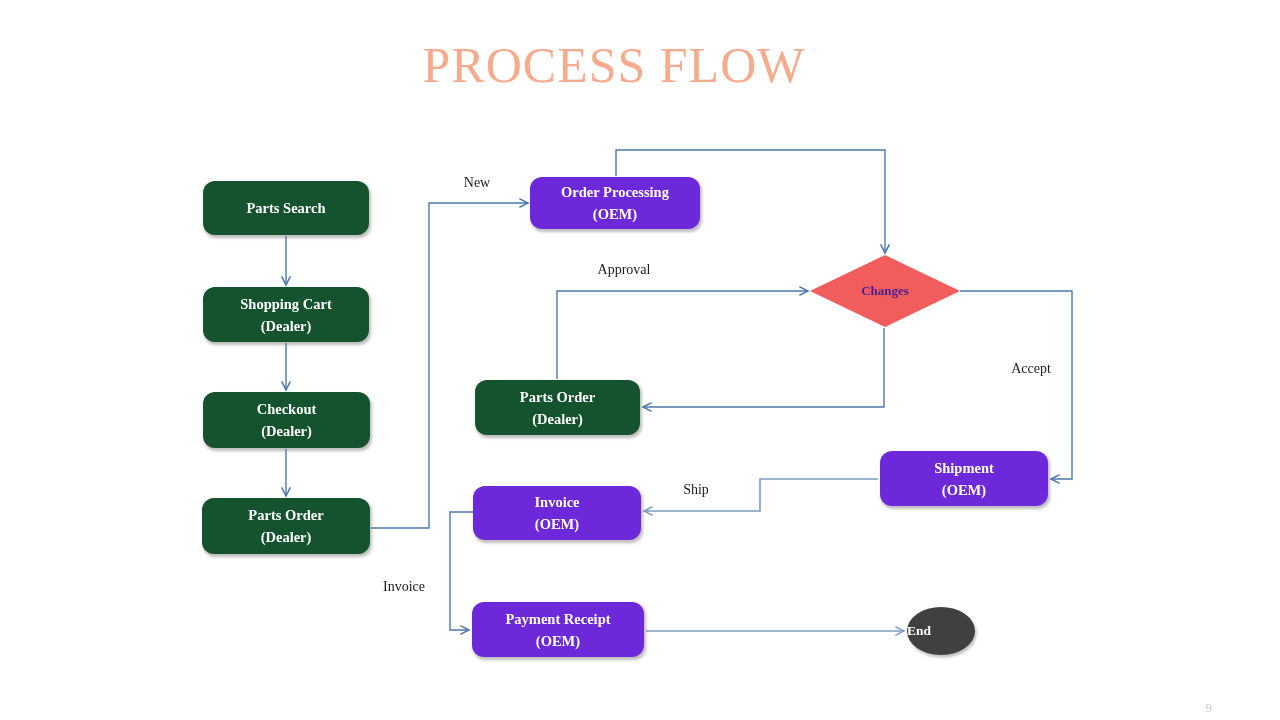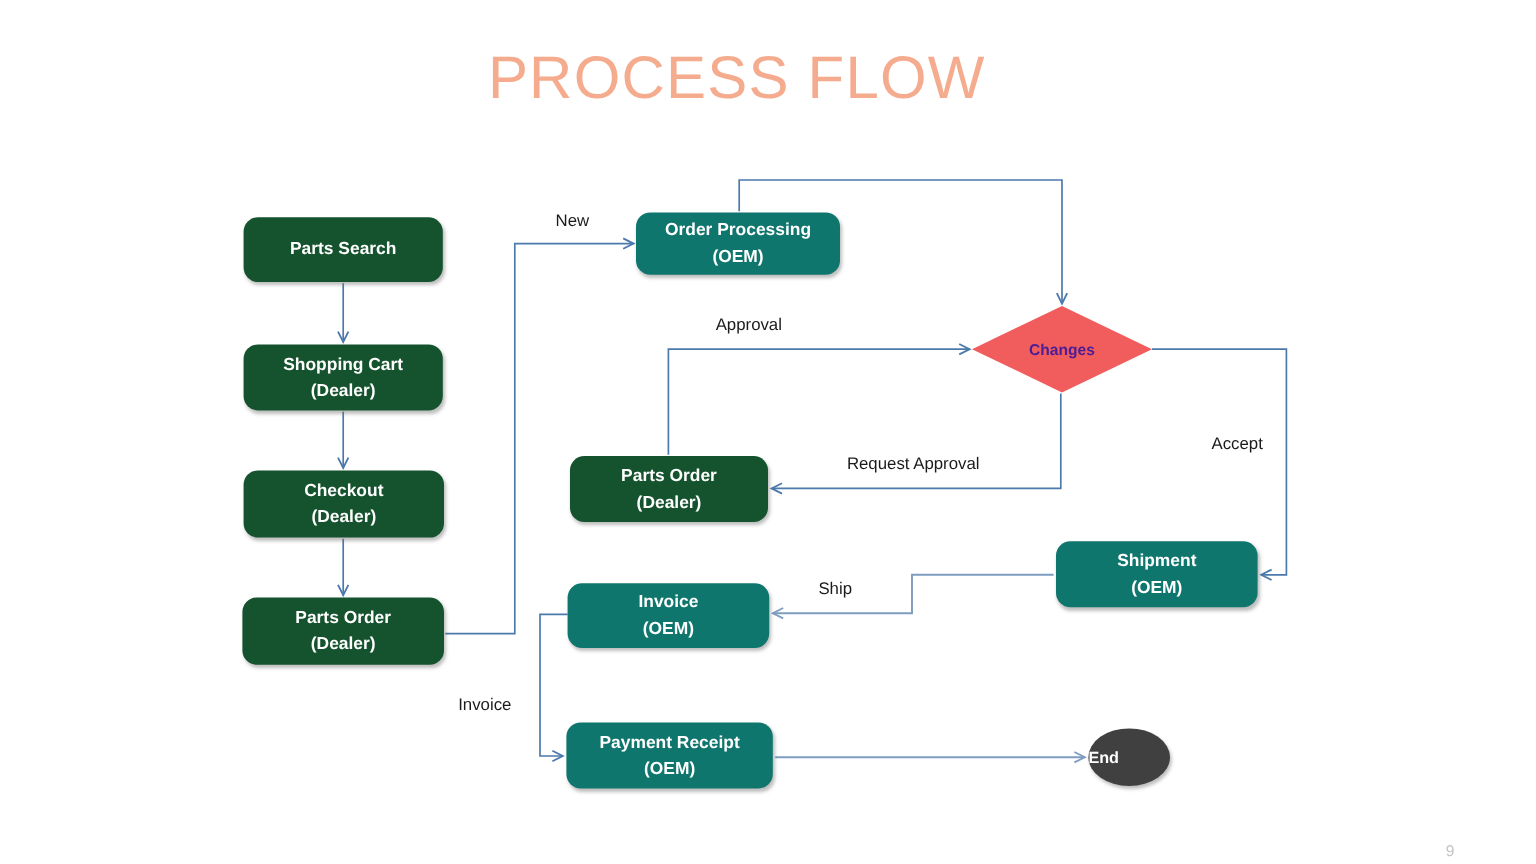--- a/index.html
+++ b/index.html
@@ -3,21 +3,21 @@
 <meta charset="utf-8">
 <style>
   * { margin: 0; padding: 0; box-sizing: border-box; }
   html, body { background: #fff; }
   .slide {
     position: relative;
     width: 1228px;
     height: 720px;
     background: #ffffff;
     overflow: hidden;
-    font-family: Liberation Sans, sans-serif;
+    font-family: Liberation Serif, serif;
   }
   .slide-title {
     position: absolute;
     top: 36px;
     left: 0;
     width: 100%;
     text-align: center;
     font-size: 50px;
     font-weight: 400;
     letter-spacing: 1px;
@@ -37,21 +37,21 @@
     font-size: 14.5px;
     line-height: 22px;
     display: flex;
     flex-direction: column;
     align-items: center;
     justify-content: center;
     text-align: center;
     box-shadow: 1.5px 2.5px 3px rgba(110,110,110,0.45);
   }
   .node.blue { background: #14532d; }
-  .node.red  { background: #0f766e; }
+  .node.red  { background: #6d28d9; }
   .node span { display: block; }
   .end-node {
     position: absolute;
     left: 907px; top: 607px;
     width: 68px; height: 48px;
     border-radius: 50%;
     background: #404040;
     color: #fff;
     font-weight: bold;
     font-size: 13.5px;
@@ -185,20 +185,19 @@
   </div>
 
   <div class="diamond-label">Changes</div>
 
   <div class="end-node">
     <span>End</span>
   </div>
 
   <div class="edge-label lbl-new">New</div>
   <div class="edge-label lbl-approval">Approval</div>
-  <div class="edge-label lbl-request-approval">Request Approval</div>
   <div class="edge-label lbl-accept">Accept</div>
   <div class="edge-label lbl-ship">Ship</div>
   <div class="edge-label lbl-invoice">Invoice</div>
 
   <div class="page-number">9</div>
 
 </div>
 
 </body></html>

